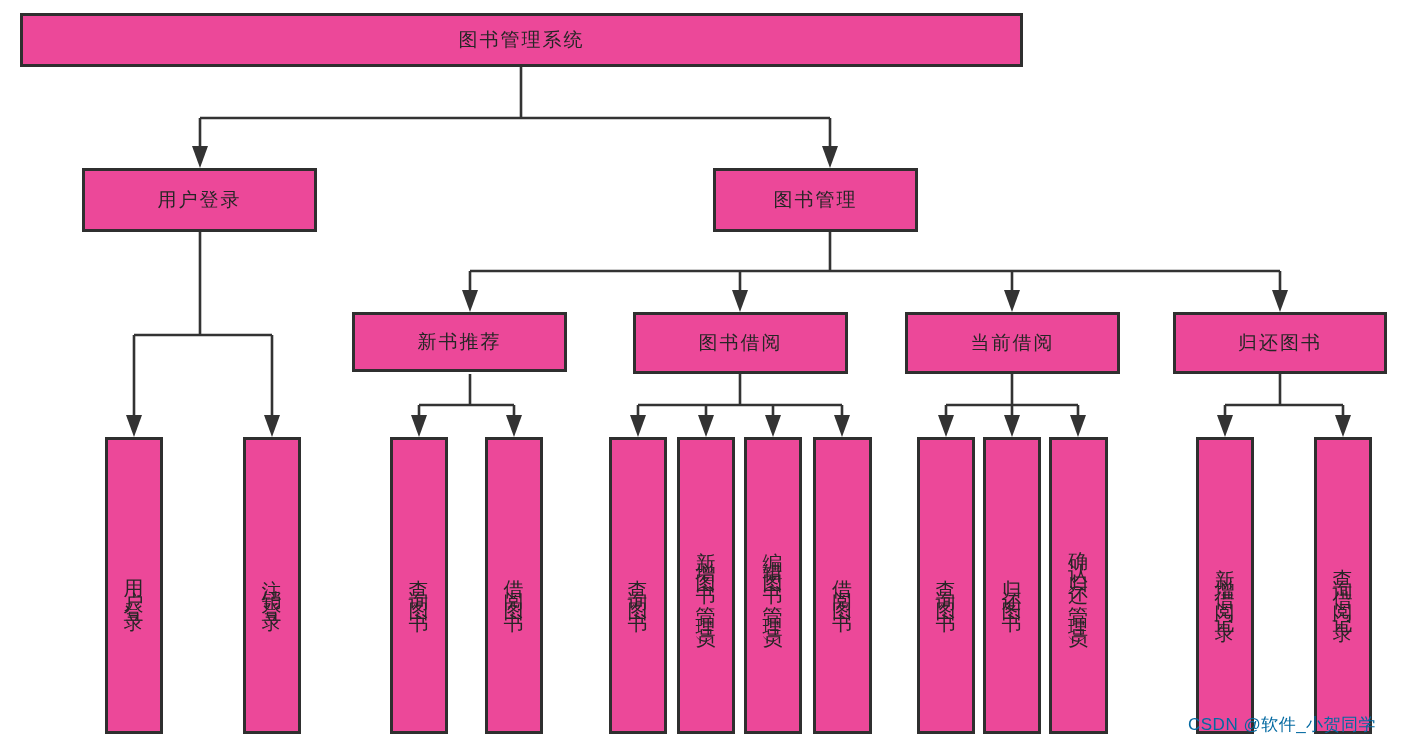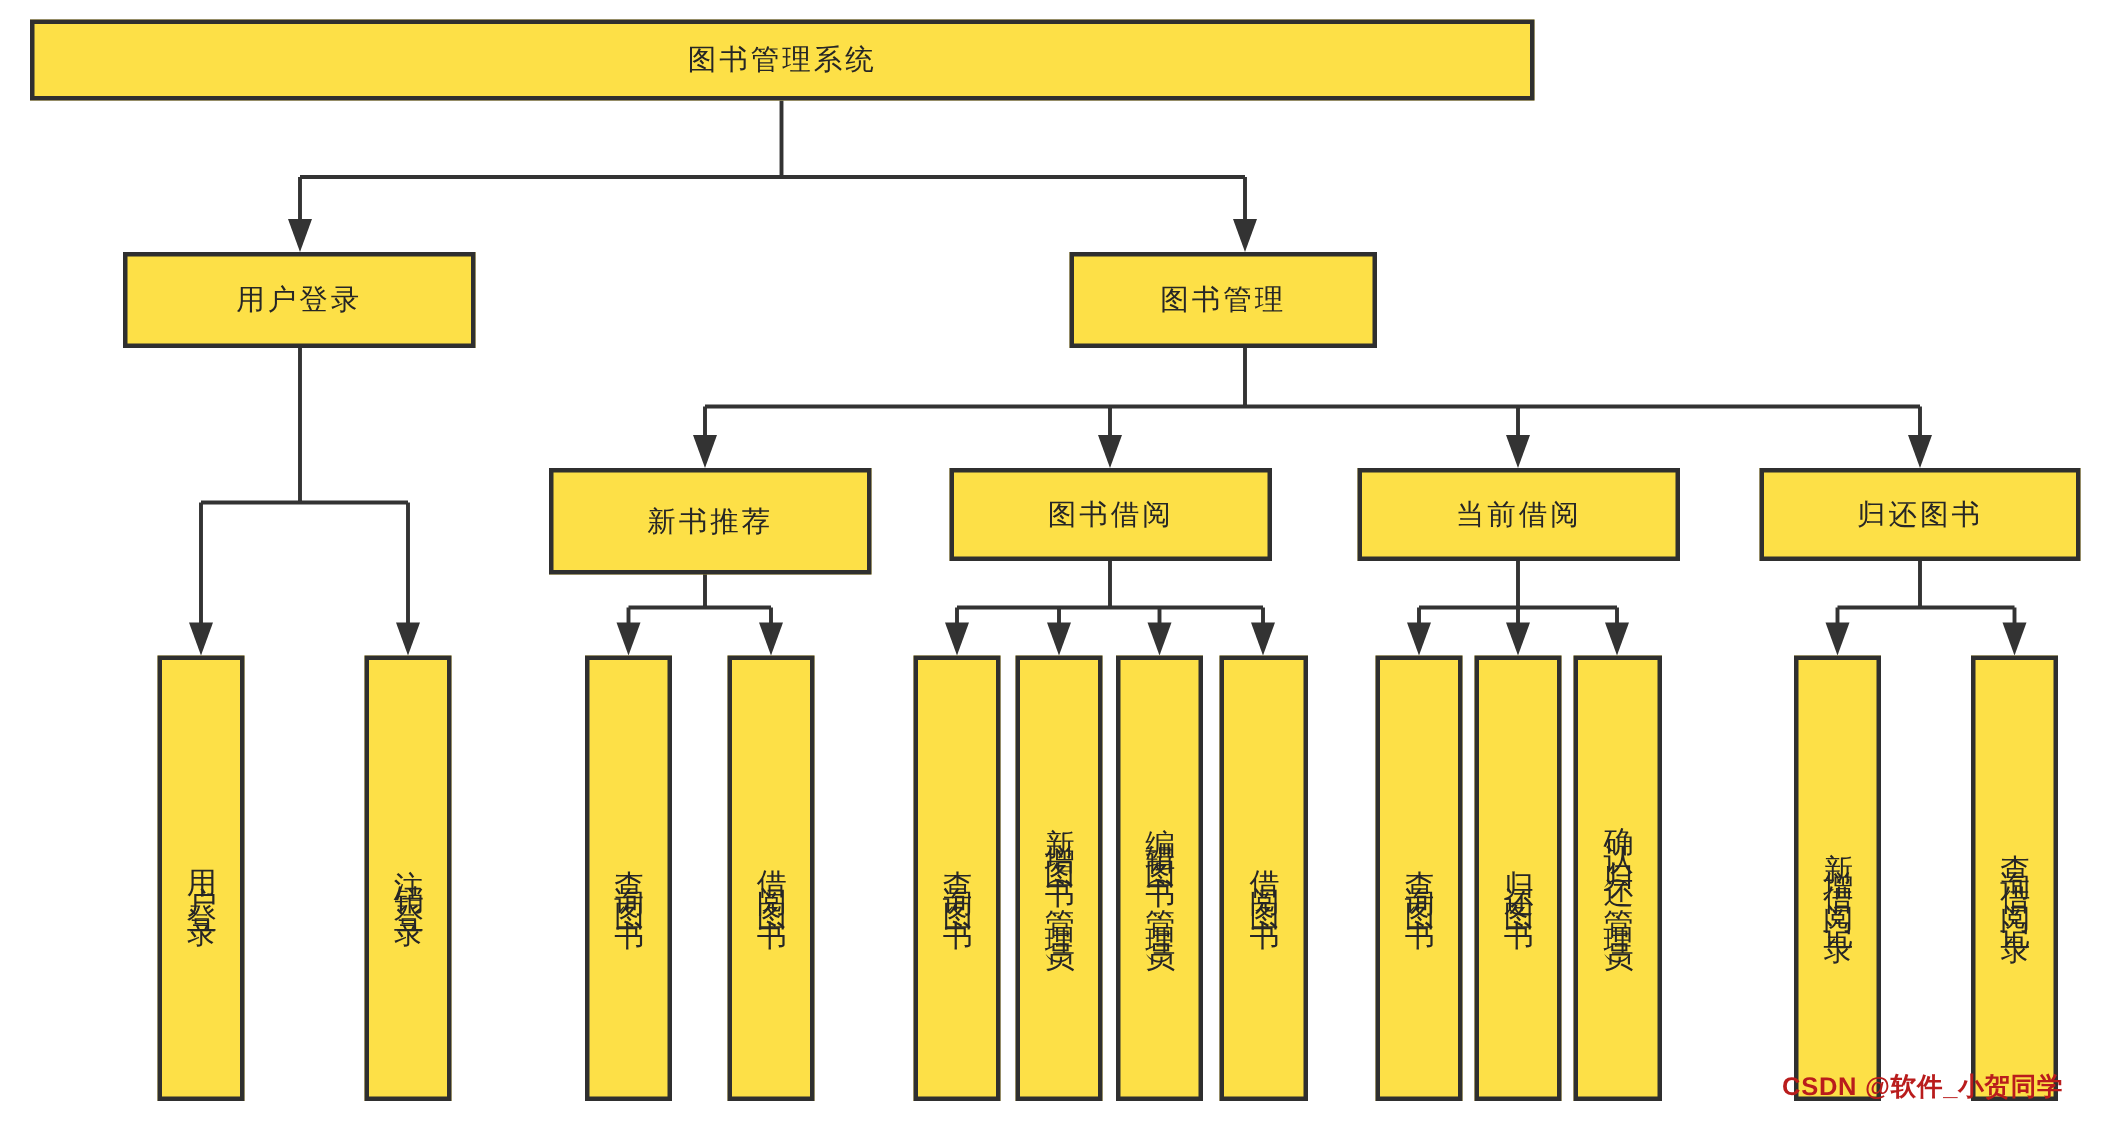--- a/index.html
+++ b/index.html
@@ -15,21 +15,21 @@
   }
 
   .connectors {
     position: absolute;
     left: 0; top: 0;
     width: 1405px; height: 747px;
   }
 
   .node {
     position: absolute;
-    background: #fde047;
+    background: #ec4899;
     border: 3px solid #2f2f2f;
     color: #262626;
     display: flex;
     align-items: center;
     justify-content: center;
     text-align: right;
   }
 
   .node.h {
     font-size: 19px;
@@ -44,24 +44,23 @@
     letter-spacing: 11px;
     line-height: 1;
   }
 
   .watermark {
     position: absolute;
     left: 1188px;
     top: 713px;
     font-size: 17px;
     letter-spacing: 0.5px;
-    color: #b91c1c;
+    color: #0369a1;
     white-space: nowrap;
     pointer-events: none;
-    font-weight: bold;
   }
 </style>
 </head>
 <body>
 
 <div class="canvas">
 
   <svg class="connectors" viewBox="0 0 1405 747" aria-hidden="true">
     <path fill="none" stroke="#333333" stroke-width="2.6" d="
       M521 67 V118
@@ -118,21 +117,21 @@
       <polygon points="1217,415 1233,415 1225,437"></polygon>
       <polygon points="1335,415 1351,415 1343,437"></polygon>
     </g>
   </svg>
 
   <div class="node h" style="left:20px; top:13px; width:1003px; height:54px">图书管理系统</div>
 
   <div class="node h" style="left:82px; top:168px; width:235px; height:64px">用户登录</div>
   <div class="node h" style="left:713px; top:168px; width:205px; height:64px">图书管理</div>
 
-  <div class="node h" style="left:366px; top:312px; width:215px; height:71px">新书推荐</div>
+  <div class="node h" style="left:352px; top:312px; width:215px; height:60px">新书推荐</div>
   <div class="node h" style="left:905px; top:312px; width:215px; height:62px">当前借阅</div>
   <div class="node h" style="left:633px; top:312px; width:215px; height:62px">图书借阅</div>
   <div class="node h" style="left:1173px; top:312px; width:214px; height:62px">归还图书</div>
 
   <div class="node v" style="left:105px; top:437px; width:58px; height:297px">用户登录</div>
   <div class="node v" style="left:243px; top:437px; width:58px; height:297px">注销登录</div>
 
   <div class="node v" style="left:390px; top:437px; width:58px; height:297px">查询图书</div>
   <div class="node v" style="left:485px; top:437px; width:58px; height:297px">借阅图书</div>
 

